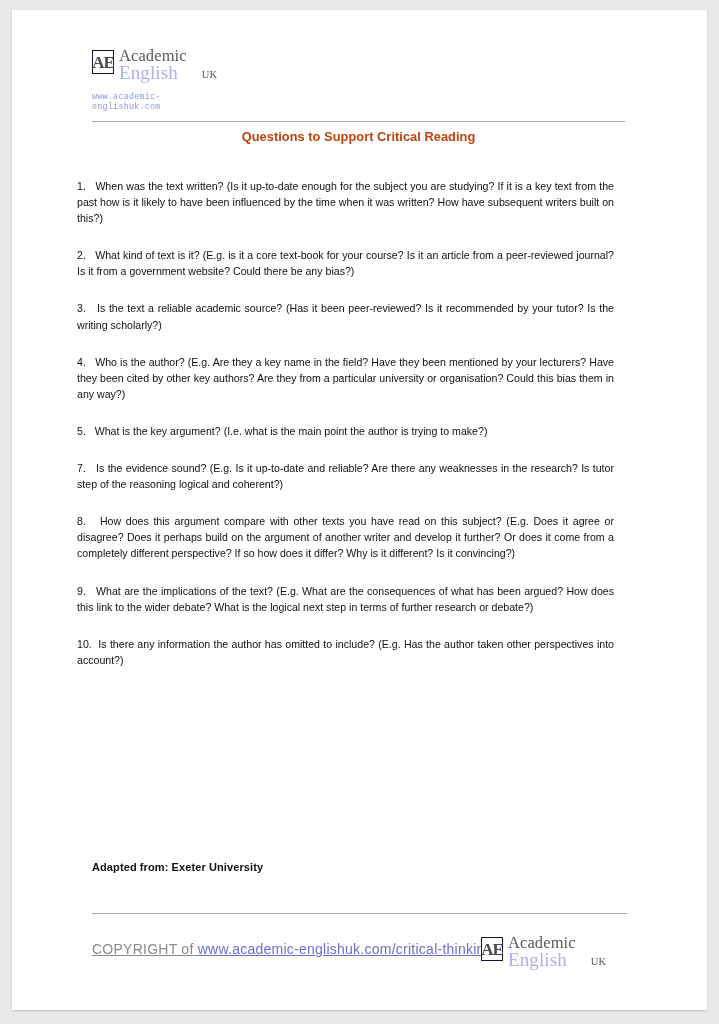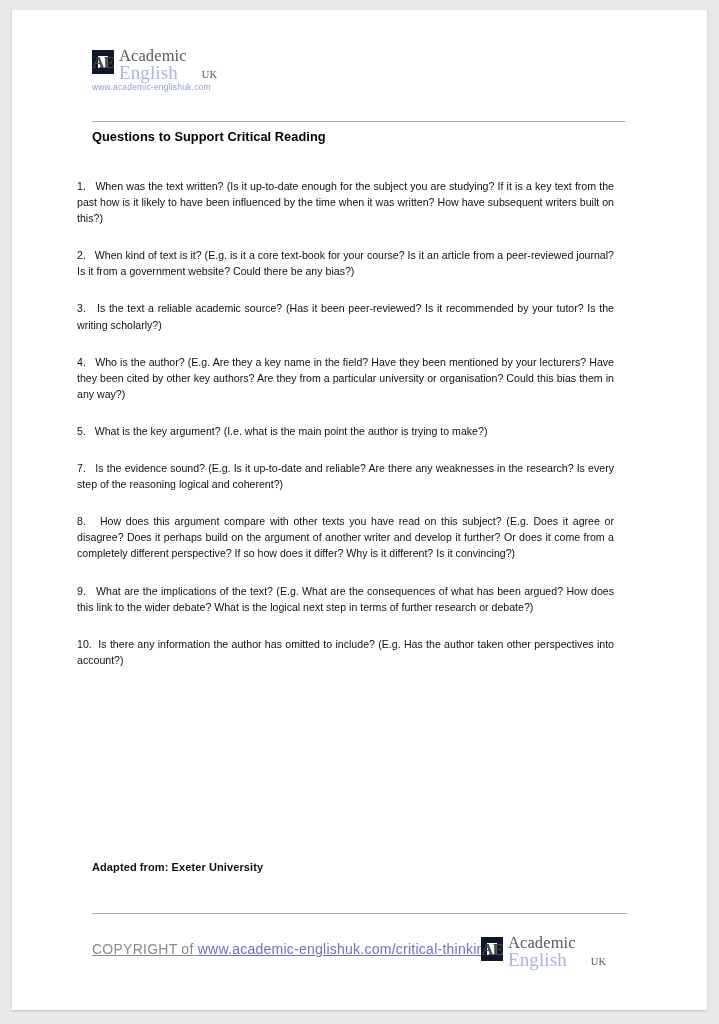--- a/index.html
+++ b/index.html
@@ -46,21 +46,21 @@
     width: 128px;
   }
   .logo {
     display: flex;
     align-items: flex-start;
     height: 31px;
   }
   .logo-mark {
     width: 22px;
     height: 24px;
-    border: 6px solid #0f172a;
+    border: 1px solid #0f172a;
     box-sizing: border-box;
     display: flex;
     align-items: center;
     justify-content: center;
     font-family: "Liberation Serif", serif;
     font-size: 17px;
     font-weight: 700;
     color: #4a4a4a;
     letter-spacing: -1px;
     line-height: 1;
@@ -90,48 +90,48 @@
   .logo-uk {
     font-size: 10.5px;
     color: #58595b;
     letter-spacing: 0.2px;
     vertical-align: 1px;
     margin-left: 24px;
   }
 
   .header-url {
     display: block;
-    margin-top: 3px;
+    margin-top: 13px;
     font-size: 8.4px;
     color: #8e9ae0;
     letter-spacing: 0.25px;
-    font-family: Liberation Sans, sans-serif;
+    font-family: Liberation Mono, monospace;
   }
 
   .rule {
     border: 0;
     border-top: 1px solid #a6a6a6;
     margin: 0;
   }
   .header-rule {
     position: absolute;
     left: 80px;
     top: 111px;
     width: 533px;
   }
 
   .doc-title {
     position: absolute;
     left: 80px;
     top: 119px;
     width: 533px;
-    text-align: left;
+    text-align: center;
     font-size: 12.8px;
     font-weight: 700;
-    color: #000000;
+    color: #c2410c;
     letter-spacing: 0.05px;
   }
 
   
   .content {
     position: absolute;
     left: 65px;
     top: 168px;
     width: 537px;
   }
@@ -221,42 +221,42 @@
 
     <div class="content">
 
       <p class="q">
         <span class="num">1.</span>
         &nbsp;&nbsp;<span>When was the text written?  (Is it up-to-date enough for the subject you are studying?  If it is a key text from the past how is it likely to have been influenced by the time when it was written?  How have subsequent writers built on this?)</span>
       </p>
 
       <p class="q">
         <span class="num">2.</span>
-        &nbsp;&nbsp;<span>When kind of text is it?  (E.g. is it a core text-book for your course?  Is it an article from a peer-reviewed journal?  Is it from a government website?  Could there be any bias?)</span>
+        &nbsp;&nbsp;<span>What kind of text is it?  (E.g. is it a core text-book for your course?  Is it an article from a peer-reviewed journal?  Is it from a government website?  Could there be any bias?)</span>
       </p>
 
       <p class="q">
         <span class="num">3.</span>
         &nbsp;&nbsp;<span>Is the text a reliable academic source? (Has it been peer-reviewed? Is it recommended by your tutor?  Is the writing scholarly?)</span>
       </p>
 
       <p class="q">
         <span class="num">4.</span>
         &nbsp;&nbsp;<span>Who is the author?  (E.g. Are they a key name in the field?  Have they been mentioned by your lecturers?  Have they been cited by other key authors?  Are they from a particular university or organisation? Could this bias them in any way?)</span>
       </p>
 
       <p class="q">
         <span class="num">5.</span>
         &nbsp;&nbsp;<span>What is the key argument?  (I.e. what is the main point the author is trying to make?)</span>
       </p>
 
 
       <p class="q">
         <span class="num">7.</span>
-        &nbsp;&nbsp;<span>Is the evidence sound?  (E.g. Is it up-to-date and reliable?  Are there any weaknesses in the research?  Is every step of the reasoning logical and coherent?)</span>
+        &nbsp;&nbsp;<span>Is the evidence sound?  (E.g. Is it up-to-date and reliable?  Are there any weaknesses in the research?  Is tutor step of the reasoning logical and coherent?)</span>
       </p>
 
       <p class="q">
         <span class="num">8.</span>
         &nbsp;&nbsp;<span>How does this argument compare with other texts you have read on this subject?  (E.g. Does it agree or disagree?  Does it perhaps build on the argument of another writer and develop it further?  Or does it come from a completely different perspective? If so how does it differ?  Why is it different?  Is it convincing?)</span>
       </p>
 
       <p class="q">
         <span class="num">9.</span>
         &nbsp;&nbsp;<span>What are the implications of the text?  (E.g. What are the consequences of what has been argued?  How does this link to the wider debate?  What is the logical next step in terms of further research or debate?)</span>

